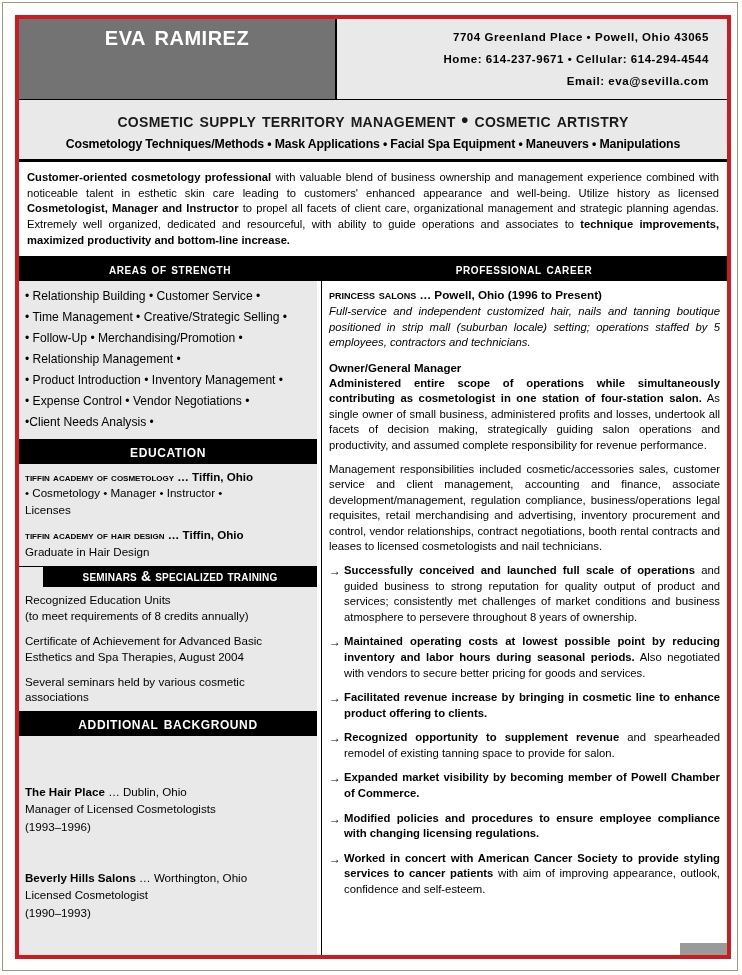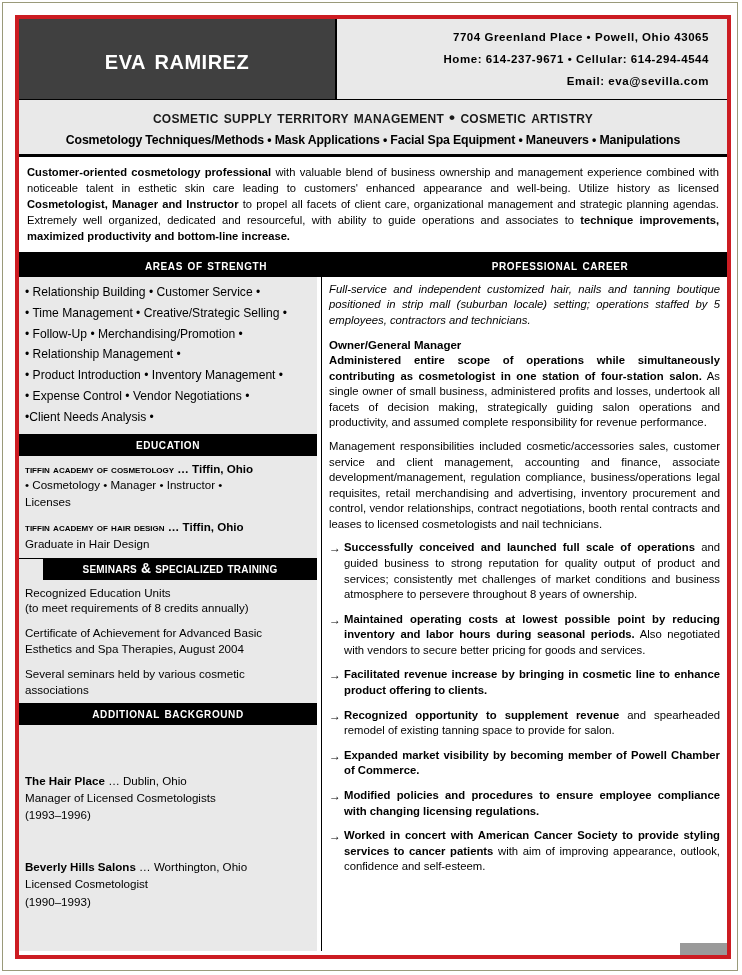--- a/index.html
+++ b/index.html
@@ -42,24 +42,24 @@
   }
 
   
   .header-row {
     display: flex;
     align-items: stretch;
     height: 80px;
     border-bottom: 1px solid #000;
   }
   .name-block {
-    background: #404040;
+    background: #737373;
     width: 316px;
     display: flex;
-    align-items: center;
+    align-items: flex-start;
     justify-content: center;
     flex: 0 0 316px;
   }
   .name-text {
     color: #ffffff;
     font-size: 29px;
     font-weight: bold;
     letter-spacing: 0.5px;
     font-variant: small-caps;
     text-transform: lowercase;
@@ -87,21 +87,21 @@
   }
 
   
   .tagline-block {
     background: #e9e9e9;
     padding: 5px 0 4px 0;
     border-bottom: 3px solid #000;
     text-align: center;
   }
   .tagline-main {
-    font-size: 17px;
+    font-size: 20px;
     font-weight: bold;
     color: #1a1a1a;
     font-variant: small-caps;
     text-transform: lowercase;
     letter-spacing: 0.3px;
     line-height: 1.5;
   }
   .tagline-sub {
     font-size: 12.3px;
     font-weight: bold;
@@ -130,21 +130,20 @@
   .colhead {
     display: flex;
     align-items: center;
     justify-content: center;
     color: #ffffff;
     font-size: 14.5px;
     font-weight: bold;
     font-variant: small-caps;
     text-transform: lowercase;
     letter-spacing: 0.6px;
-    padding-left: 36px;
   }
   .colhead.left  { width: 302px; flex: 0 0 302px; }
   .colhead.right { flex: 1; }
 
   
   .body-cols {
     display: flex;
     align-items: stretch;
     height: 674px;
   }
@@ -171,21 +170,21 @@
     background: #e9e9e9;
     padding: 5px 6px 6px 6px;
     text-align: left;
     box-sizing: border-box;
   }
   .panel.bordered { border-bottom: 1px solid #000; }
   .sec-bar {
     background: #000000;
     color: #ffffff;
     text-align: center;
-    font-size: 14px;
+    font-size: 17px;
     font-weight: bold;
     font-variant: small-caps;
     text-transform: lowercase;
     letter-spacing: 0.6px;
     padding: 2px 0 3px 0;
     line-height: 1.12;
   }
   .sec-bar.small {
     font-size: 13.8px;
     letter-spacing: 0.2px;
@@ -386,20 +385,21 @@
             <div class="add-line">(1993–1996)</div>
             <div class="add-gap"></div>
             <div class="add-org"><span>Beverly Hills Salons</span><span class="loc"> … Worthington, Ohio</span></div>
             <div class="add-line">Licensed Cosmetologist</div>
             <div class="add-line">(1990–1993)</div>
           </div>
         </div>
 
         <div class="col-right">
 
+          <div class="job-org"><span>Princess Salons</span><span class="plain"> … Powell, Ohio (1996 to Present)</span></div>
           <div class="job-desc">Full-service and independent customized hair, nails and tanning boutique positioned in strip mall (suburban locale) setting; operations staffed by 5 employees, contractors and technicians.</div>
 
           <div class="job-title">Owner/General Manager</div>
           <div class="job-para"><b>Administered entire scope of operations while simultaneously contributing as cosmetologist in one station of four-station salon.</b><span> As single owner of small business, administered profits and losses, undertook all facets of decision making, strategically guiding salon operations and productivity, and assumed complete responsibility for revenue performance.</span></div>
 
           <div class="job-para">Management responsibilities included cosmetic/accessories sales, customer service and client management, accounting and finance, associate development/management, regulation compliance, business/operations legal requisites, retail merchandising and advertising, inventory procurement and control, vendor relationships, contract negotiations, booth rental contracts and leases to licensed cosmetologists and nail technicians.</div>
 
           <div class="bullets">
             <div class="bullet">
               <div class="bullet-arrow">→</div>

